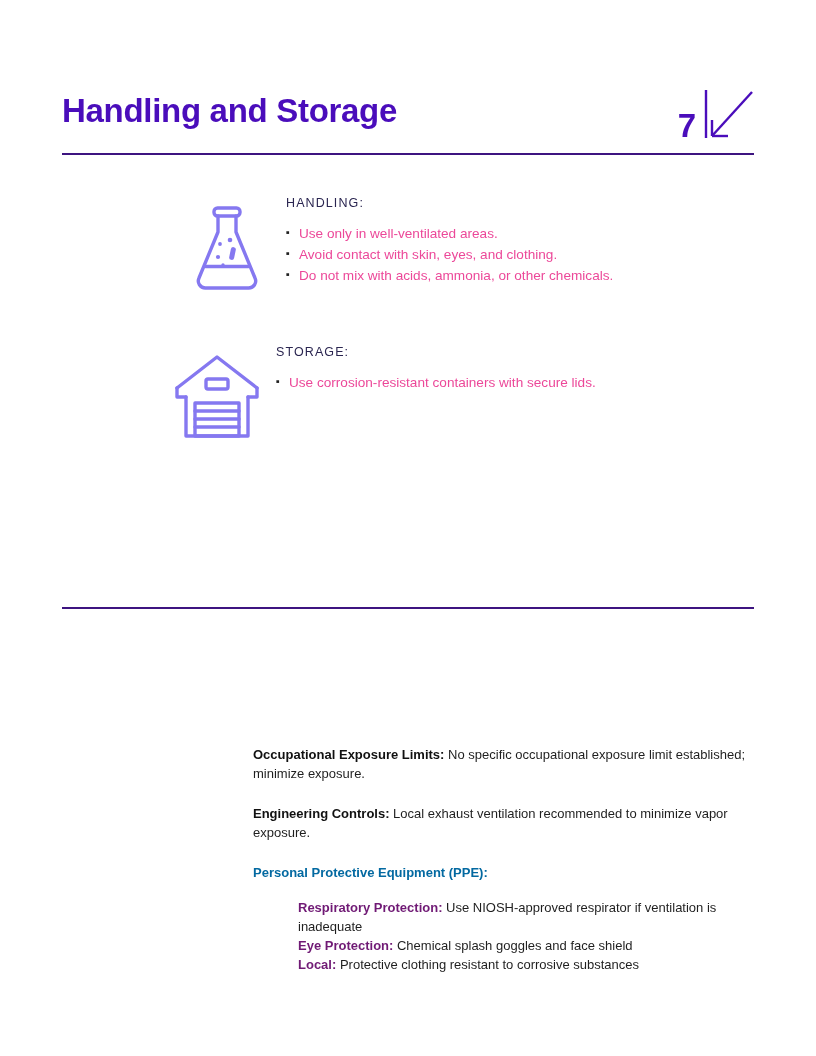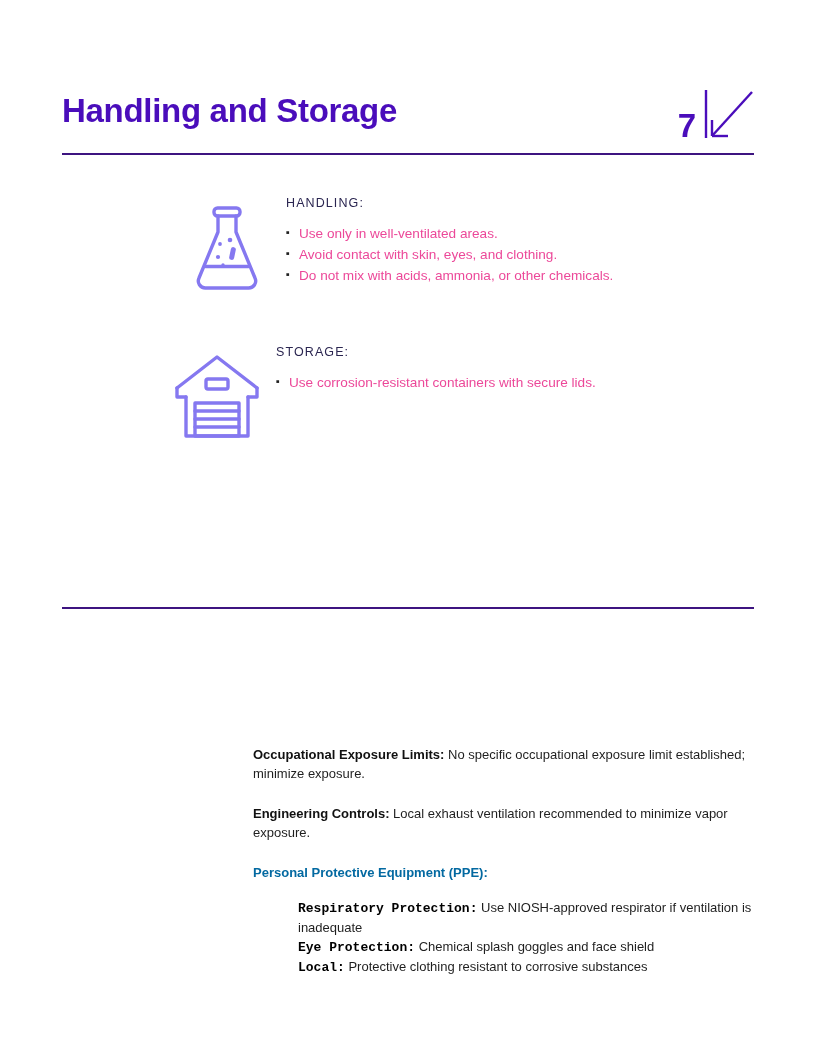--- a/index.html
+++ b/index.html
@@ -141,22 +141,21 @@
     list-style: none;
     margin: 0;
     padding: 0 0 0 45px;
   }
   .ppe-list li {
     margin-bottom: 0px;
     line-height: 1.47;
   }
   .ppe-list li b {
     font-weight: bold;
-    color: #000000;
-    font-family: Liberation Mono, monospace;
+    color: #701a75;
   }
 </style>
 </head>
 <body>
 
 <div class="page">
 
   <div class="section-header" style="top:88px;">
     <div class="section-header-row">
       <h1 class="section-title">Handling and Storage</h1>

